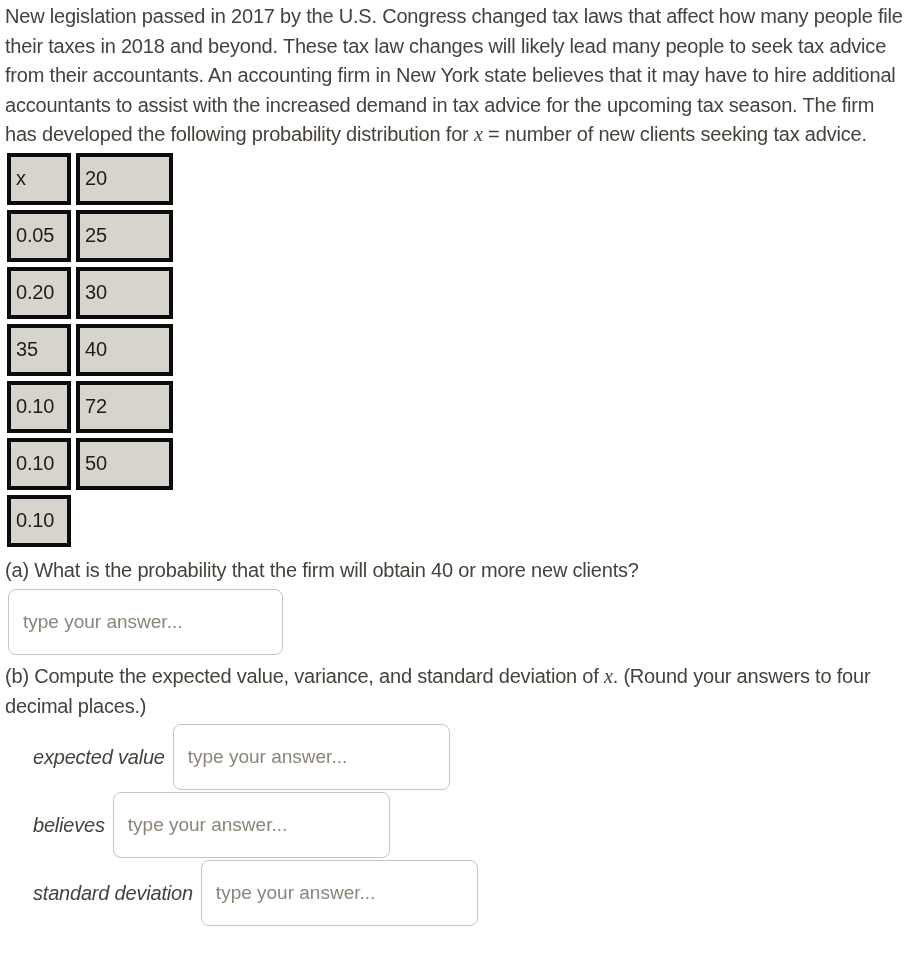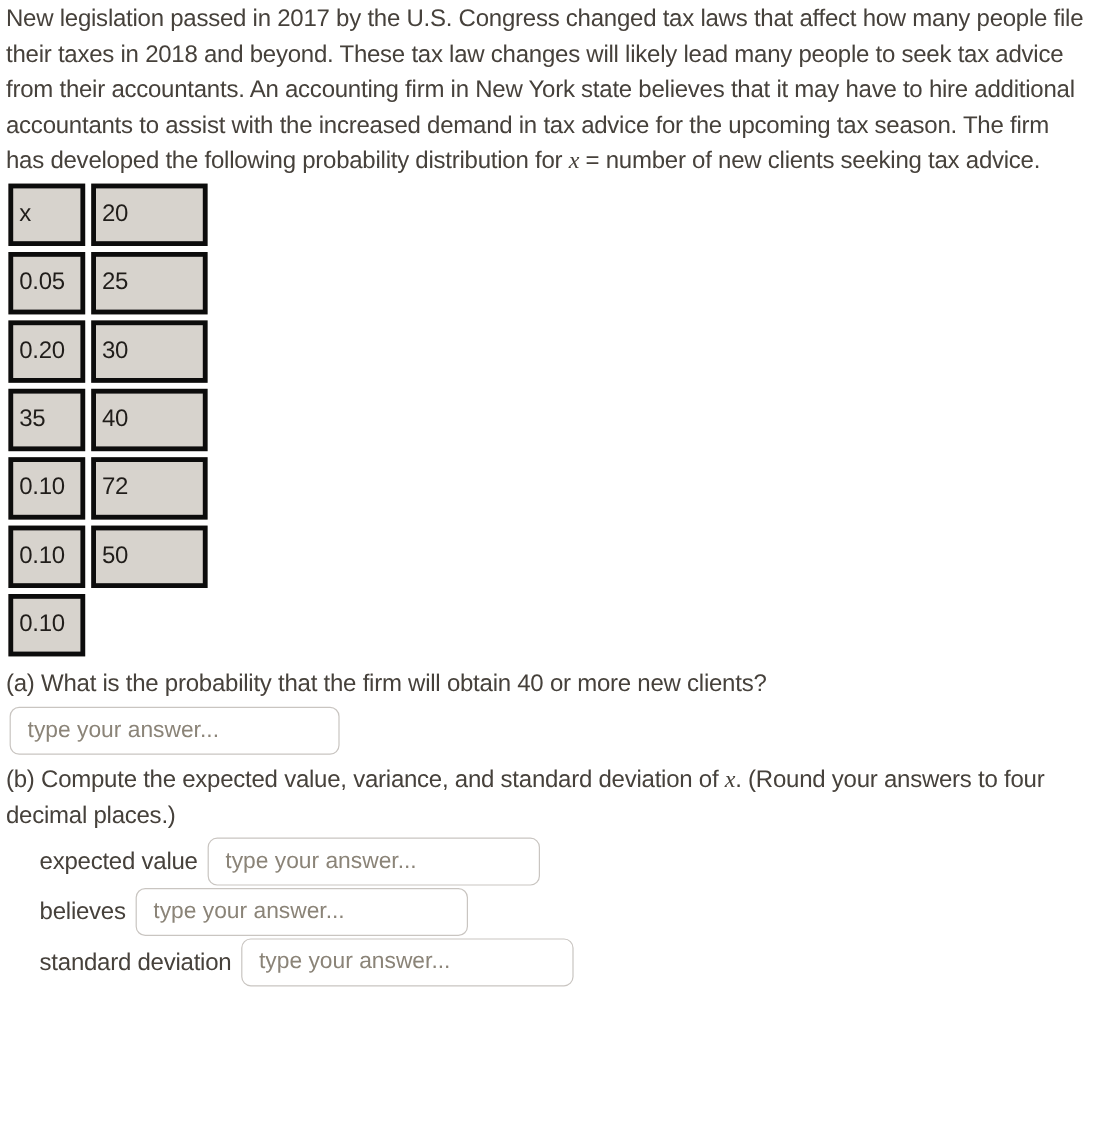--- a/index.html
+++ b/index.html
@@ -42,21 +42,21 @@
     color: #201d1a;
   }
   .q-text {
     margin: 0;
     font-size: 20px;
     line-height: 29.5px;
   }
   .qa-text { margin-top: 9px; }
   .qb-text { margin-top: 7px; margin-bottom: 3px; }
   .answer-input {
-    height: 40px;
+    height: 66px;
     width: 277px;
     border: 1px solid #c9c5c1;
     border-radius: 8px;
     background: #ffffff;
     font-family: "Liberation Sans", sans-serif;
     font-size: 19px;
     color: #494440;
     padding: 0 14px;
     outline: none;
     display: block;
@@ -74,20 +74,21 @@
     display: flex;
     align-items: center;
     margin-left: 28px;
     margin-bottom: 2px;
   }
   .field-row label {
     font-size: 20px;
     color: #46413b;
     margin-right: 8px;
     white-space: nowrap;
+    font-style: italic;
   }
 </style>
 </head>
 <body>
 
 <div class="page">
 
   <p class="problem"><span>New legislation passed in 2017 by the U.S. Congress changed tax laws that affect how many people file their taxes in 2018 and beyond. These tax law changes will likely lead many people to seek tax advice from their accountants. An accounting firm in New York state believes that it may have to hire additional accountants to assist with the increased demand in tax advice for the upcoming tax season. The firm has developed the following probability distribution for </span><span class="var">x</span><span> = number of new clients seeking tax advice.</span></p>
 
   <div class="dist-table">

